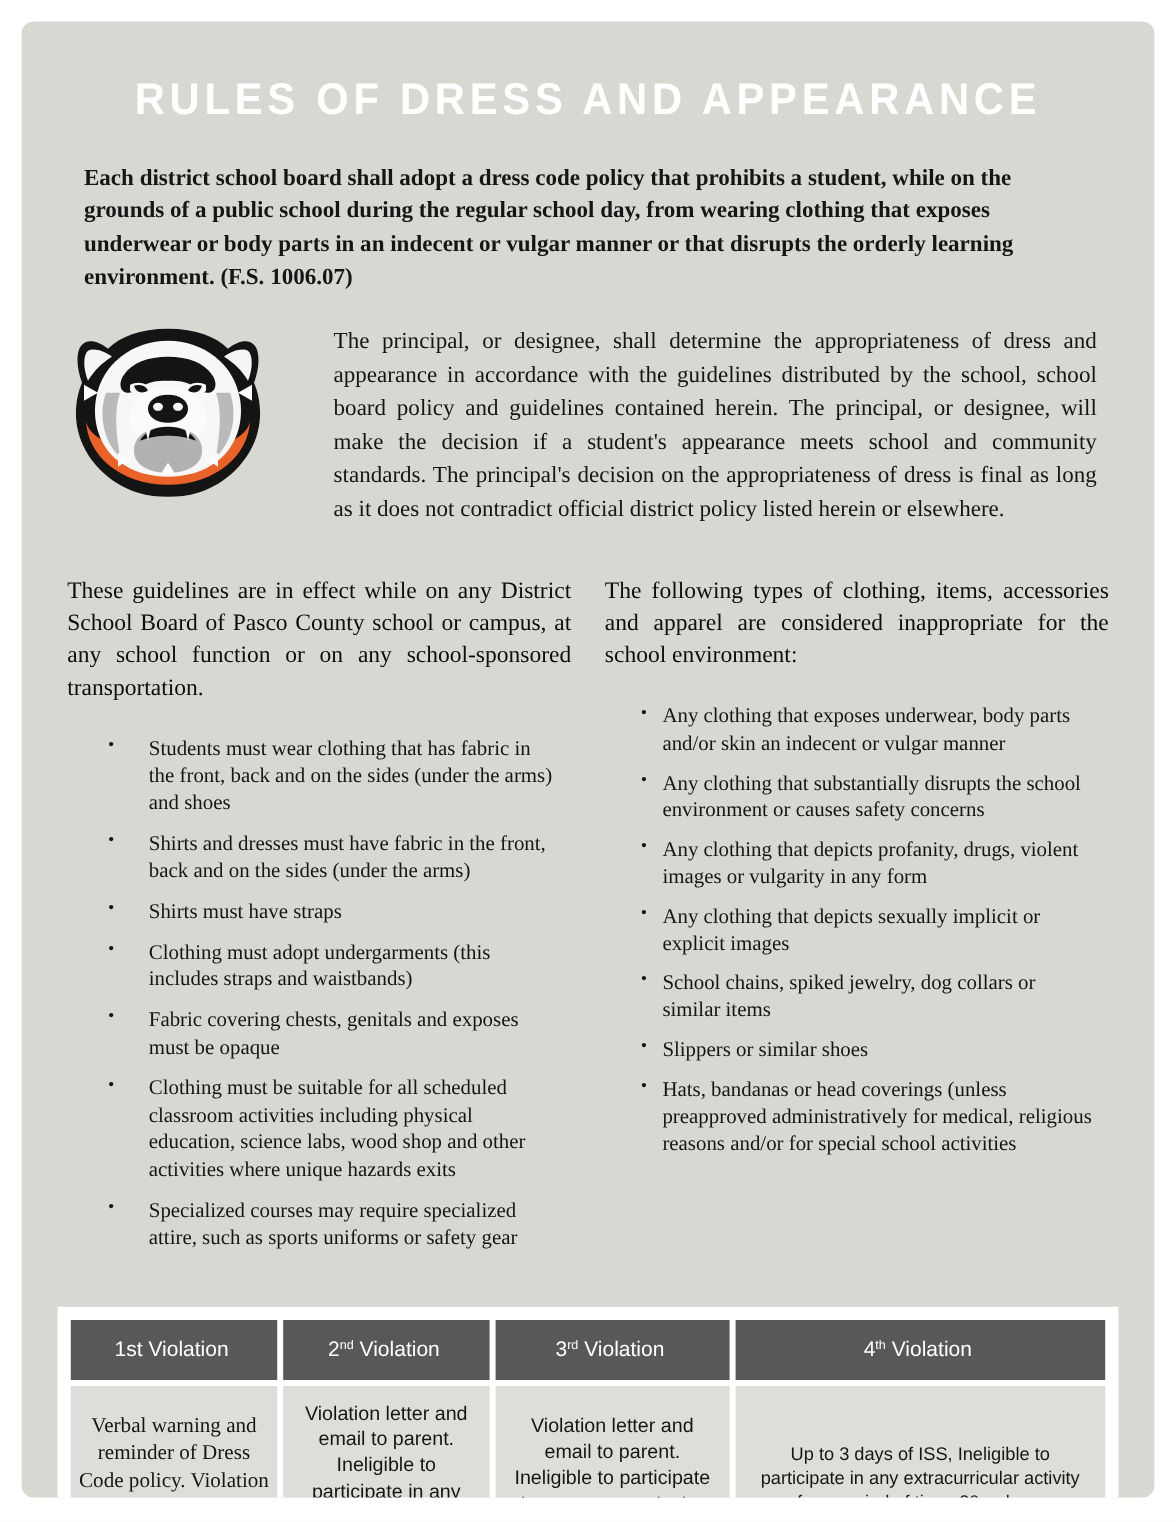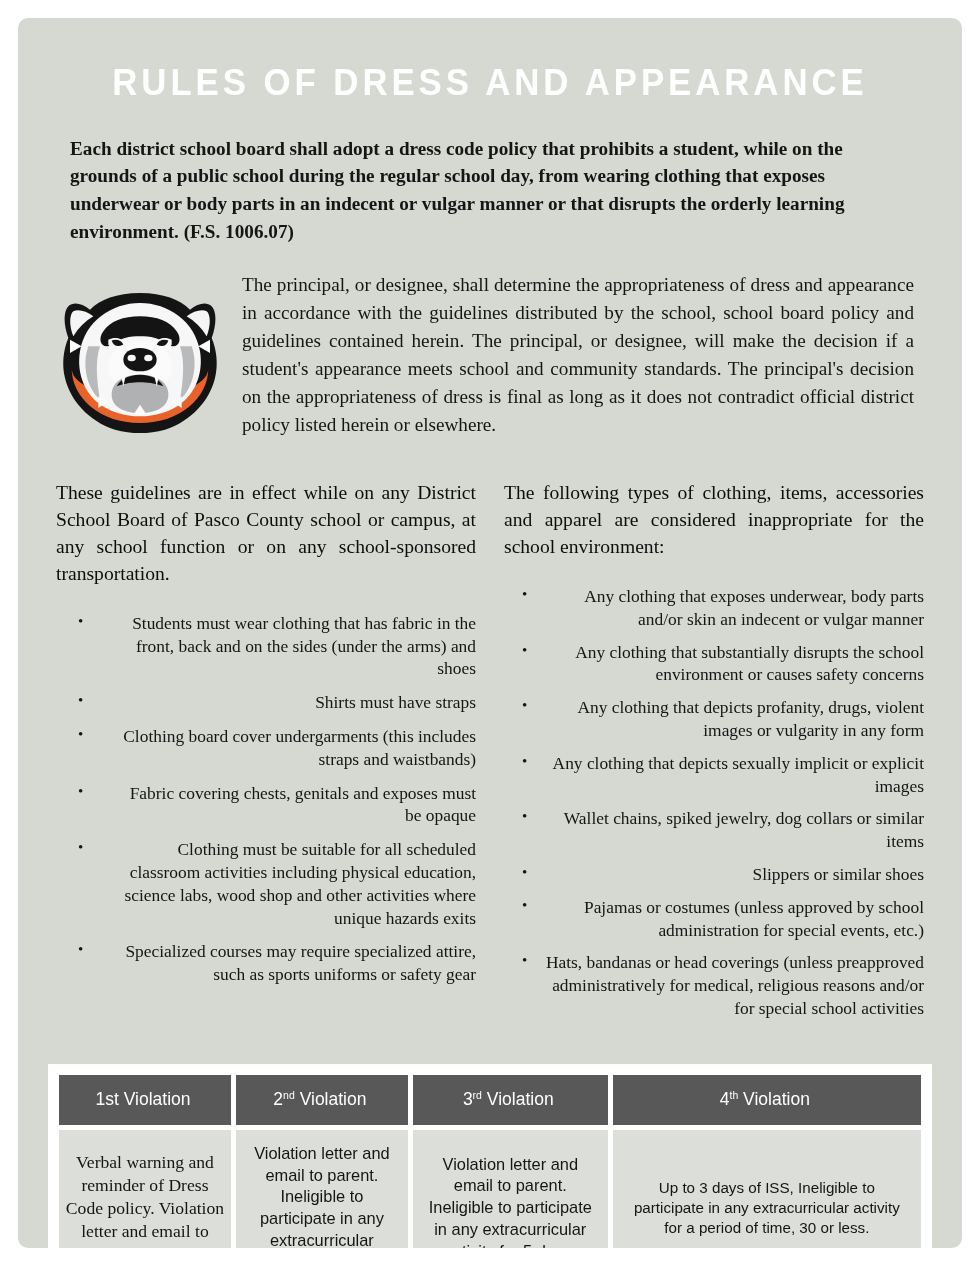--- a/index.html
+++ b/index.html
@@ -57,22 +57,23 @@
     font-size: 19.2px;
     line-height: 1.44;
     color: #151515;
     text-align: left;
     font-weight: bold;
   }
 
   
   .mascot-row {
     display: flex;
-    align-items: flex-end;
+    align-items: flex-start;
     padding: 18px 48px 0 38px;
+    gap: 36px;
   }
   .mascot {
     flex: 0 0 auto;
     width: 168px;
     height: 150px;
     margin-top: 6px;
     margin-right: 18px;
   }
   .mascot svg { display: block; width: 100%; height: 100%; }
 
@@ -101,23 +102,22 @@
     font-weight: normal;
     font-size: 19.6px;
     line-height: 1.37;
     color: #0d0d0d;
     text-align: justify;
   }
   .col-head.last-line-left { text-align-last: left; }
 
   ul.bullets {
     list-style: none;
-    margin: 0;
+    margin: 12px;
     padding: 0;
-    text-align: right;
   }
   ul.bullets > li {
     position: relative;
     font-size: 17.4px;
     line-height: 1.31;
     color: #151515;
     margin-bottom: 10px;
   }
   ul.bullets > li::before {
     content: "\2022";
@@ -285,38 +285,38 @@
       </div>
       <p class="principal">The principal, or designee, shall determine the appropriateness of dress and appearance in accordance with the guidelines distributed by the school, school board policy and guidelines contained herein. The principal, or designee, will make the decision if a student's appearance meets school and community standards. The principal's decision on the appropriateness of dress is final as long as it does not contradict official district policy listed herein or elsewhere.</p>
     </div>
 
     <div class="columns">
 
       <div class="col col-left">
         <p class="col-head last-line-left">These guidelines are in effect while on any District School Board of Pasco County school or campus, at any school function or on any school-sponsored transportation.</p>
         <ul class="bullets">
           <li>Students must wear clothing that has fabric in the front, back and on the sides (under the arms) and shoes</li>
+          <li>Shirts and dresses must have fabric in the front, back and on the sides (under the arms)</li>
           <li>Shirts must have straps</li>
-          <li>Clothing board cover undergarments (this includes straps and waistbands)</li>
+          <li>Clothing must adopt undergarments (this includes straps and waistbands)</li>
           <li>Fabric covering chests, genitals and exposes must be opaque</li>
           <li>Clothing must be suitable for all scheduled classroom activities including physical education, science labs, wood shop and other activities where unique hazards exits</li>
           <li>Specialized courses may require specialized attire, such as sports uniforms or safety gear</li>
         </ul>
       </div>
 
       <div class="col col-right">
         <p class="col-head last-line-left">The following types of clothing, items, accessories and apparel are considered inappropriate for the school environment:</p>
         <ul class="bullets">
           <li>Any clothing that exposes underwear, body parts and/or skin an indecent or vulgar manner</li>
           <li>Any clothing that substantially disrupts the school environment or causes safety concerns</li>
           <li>Any clothing that depicts profanity, drugs, violent images or vulgarity in any form</li>
           <li>Any clothing that depicts sexually implicit or explicit images</li>
-          <li>Wallet chains, spiked jewelry, dog collars or similar items</li>
+          <li>School chains, spiked jewelry, dog collars or similar items</li>
           <li>Slippers or similar shoes</li>
-          <li>Pajamas or costumes (unless approved by school administration for special events, etc.)</li>
           <li>Hats, bandanas or head coverings (unless preapproved administratively for medical, religious reasons and/or for special school activities</li>
         </ul>
       </div>
 
     </div>
 
     <div class="table-wrap">
       <table class="violations">
         <colgroup>
           <col class="col-1">

